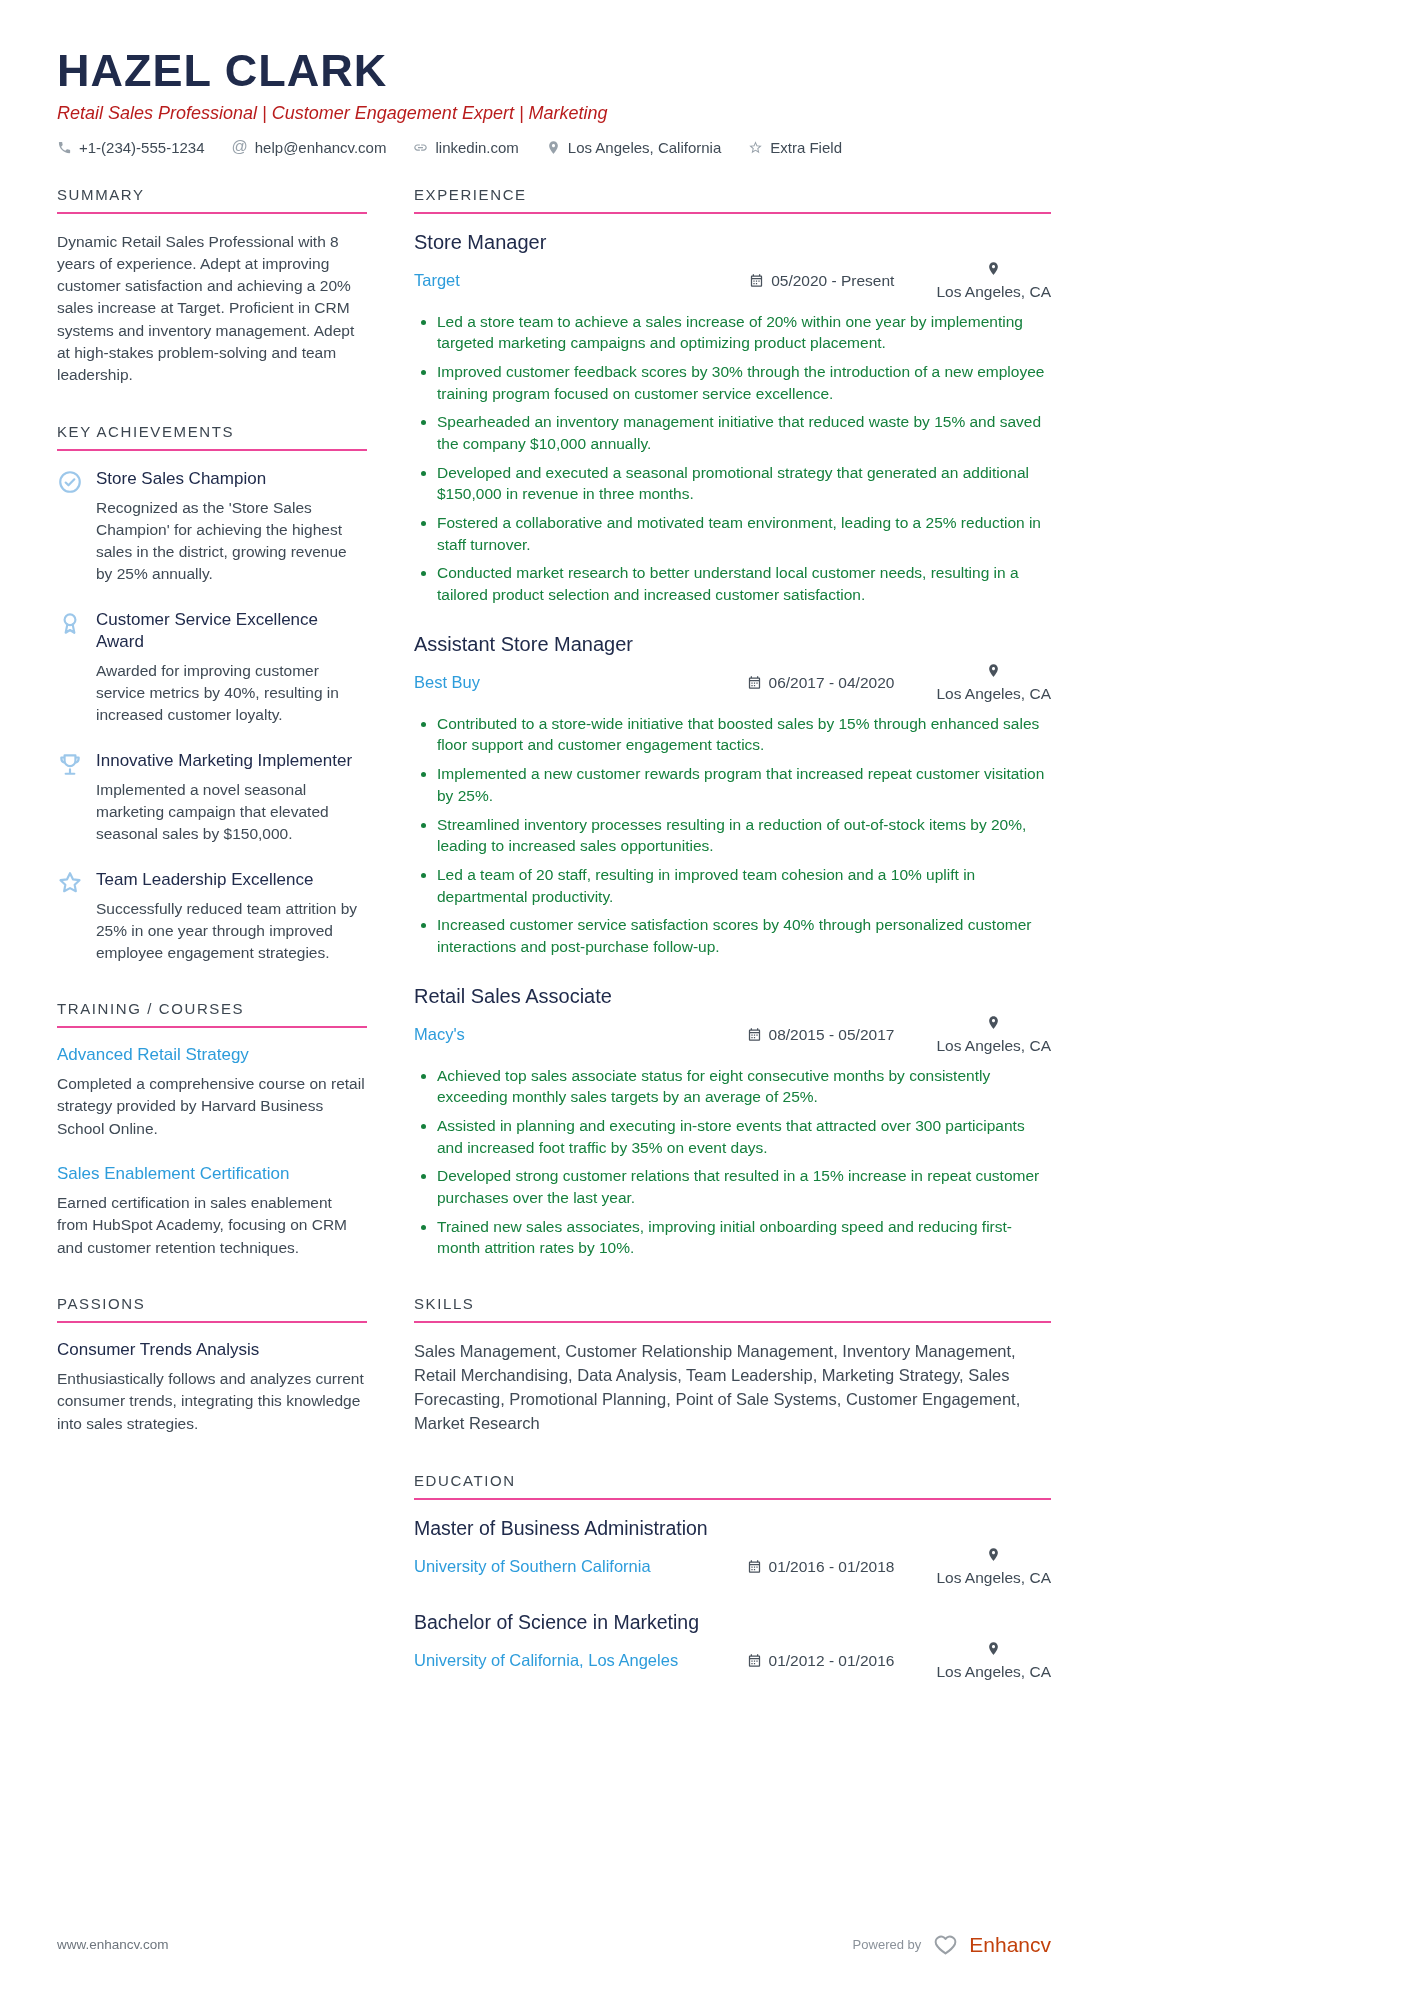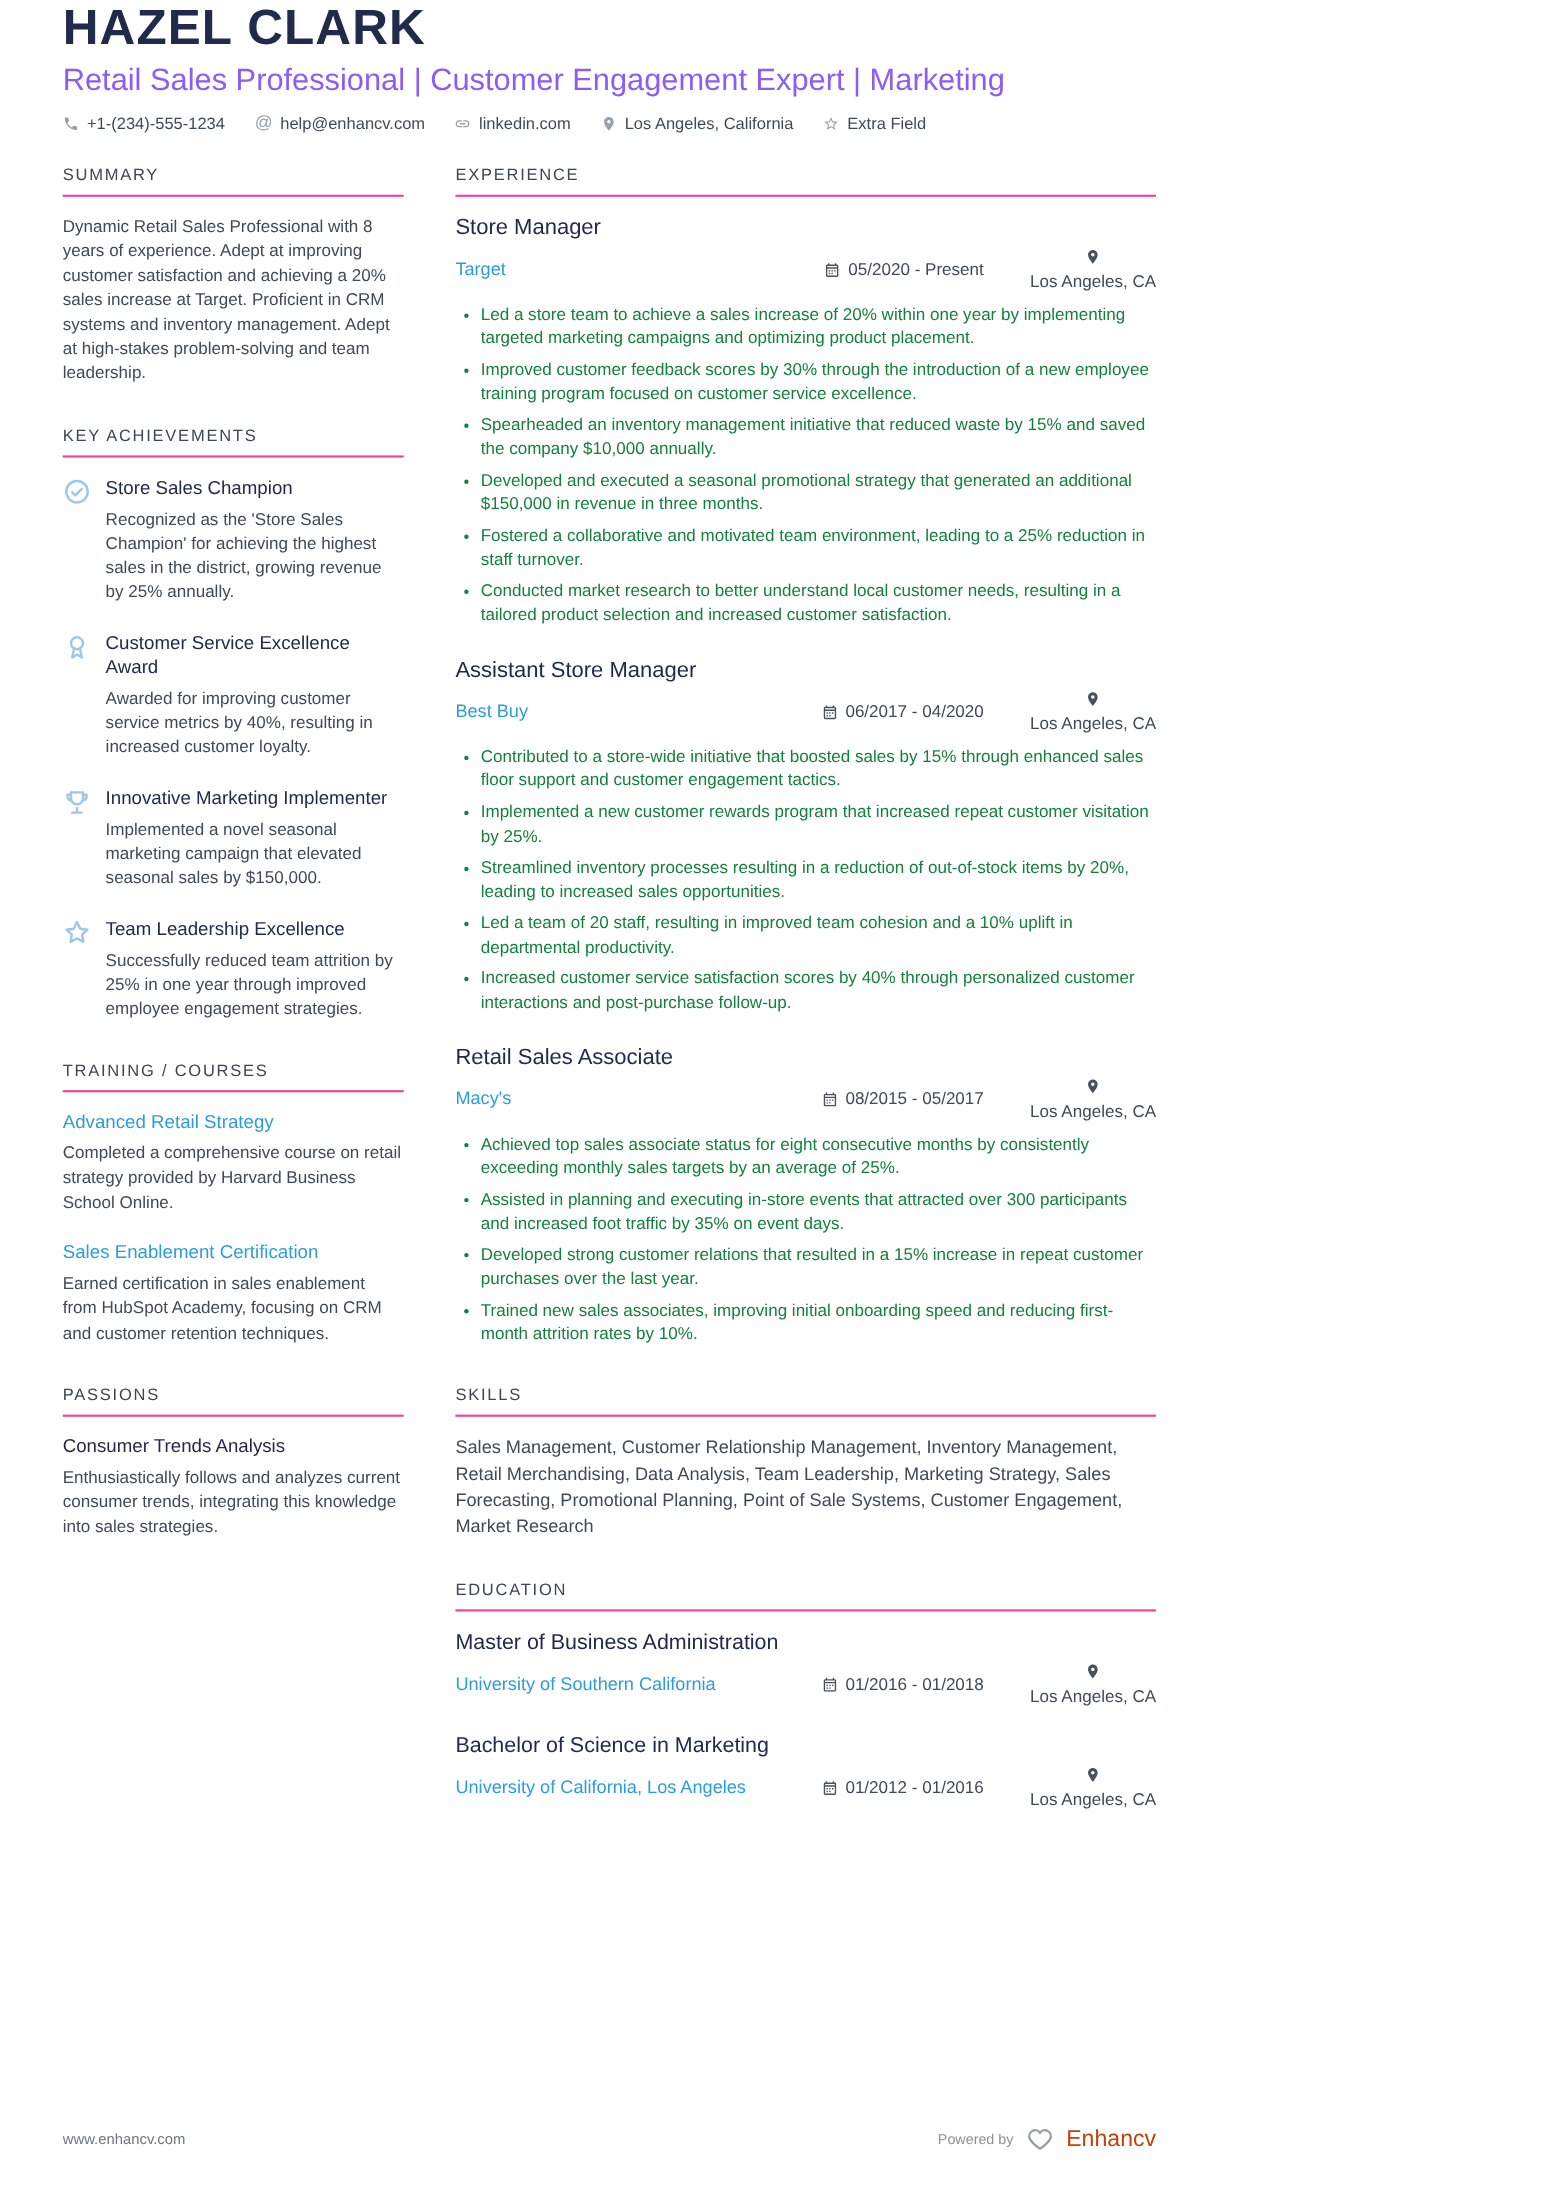--- a/index.html
+++ b/index.html
@@ -1,25 +1,25 @@
 <!DOCTYPE html>
 <html><head>
 <meta charset="utf-8">
 <style>
   * { box-sizing: border-box; margin: 0; padding: 0; }
   html,body { background:#ffffff; }
   .page {
     width: 1410px; height: 1995px; background:#fff; position: relative;
     font-family: "Liberation Sans", sans-serif; overflow: hidden;
   }
-  .content { padding-left: 57px; width: 1051px; }
+  .content { padding-top: 46px; padding-left: 57px; width: 1051px; }
 
   
   .name { font-size: 45px; font-weight: 700; color: #202b4b; letter-spacing: 1px; line-height: 1.1; }
-  .headline { font-size: 28px; color: #8b5cf6; margin-top: 7px; font-weight: 500; }
+  .headline { font-size: 18px; color: #b91c1c; margin-top: 7px; font-weight: 500; font-style: italic; }
   .contact-row { display: flex; align-items: center; gap: 27px; margin-top: 15px; font-size: 15px; color: #3f4a55; }
   .contact { display: inline-flex; align-items: center; gap: 7px; white-space: nowrap; }
   .contact .ic { width: 15px; height: 15px; color: #97a1aa; flex: 0 0 auto; }
   .contact .at { color:#97a1aa; font-size: 16px; line-height: 1; }
 
   
   .columns { display: flex; gap: 47px; margin-top: 30px; }
   .col-left { flex: 0 0 310px; width: 310px; }
   .col-right { flex: 1; min-width: 0; }
 

